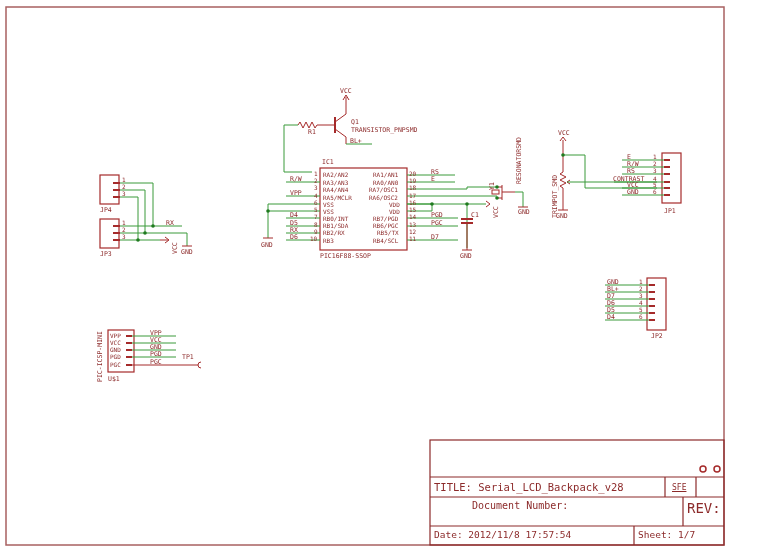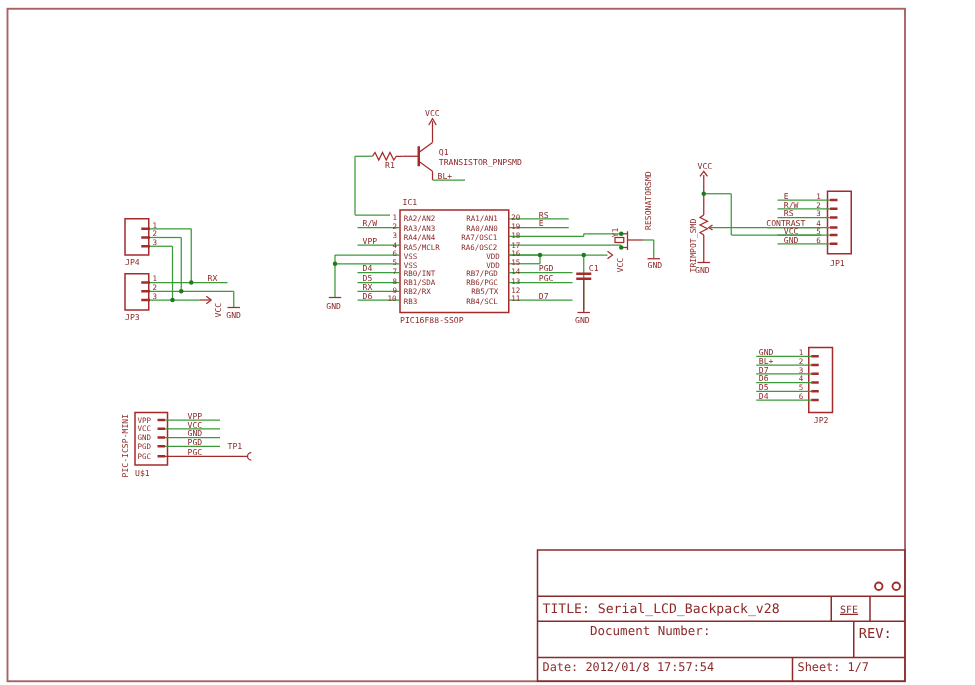--- a/index.html
+++ b/index.html
@@ -351,16 +351,16 @@
   <g fill="none" stroke="#a52a2a" stroke-width="1.5">
     <circle cx="703" cy="469" r="3"></circle>
     <circle cx="717" cy="469" r="3"></circle>
   </g>
 </svg>
 
 
 <div class="tb" style="left:434px;top:481px;font-size:10.5px;">TITLE: Serial_LCD_Backpack_v28</div>
 <div class="tb" style="left:672px;top:483px;font-size:8px;text-decoration:underline;">SFE</div>
 <div class="tb" style="left:434px;top:500px;font-size:10px;margin-left:38px;">Document Number:</div>
-<div class="tb" style="left:687px;top:500px;font-size:11px;">REV:</div>
-<div class="tb" style="left:434px;top:529px;font-size:9.5px;">Date: 2012/01/8 17:57:54</div>
+<div class="tb" style="left:687px;top:500px;font-size:14px;">REV:</div>
+<div class="tb" style="left:434px;top:529px;font-size:9.5px;">Date: 2012/11/8 17:57:54</div>
 <div class="tb" style="left:638px;top:529px;font-size:9.5px;">Sheet: 1/7</div>
 </div>
 
 </body></html>

